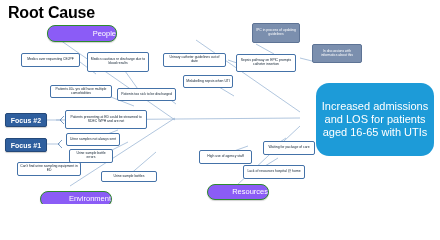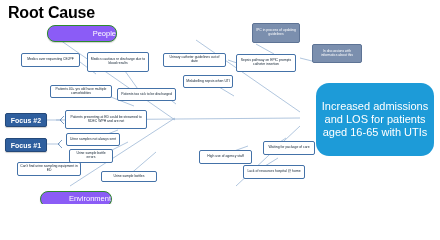--- a/index.html
+++ b/index.html
@@ -141,20 +141,23 @@
 
   <div class="cat" style="left:47px;top:25px;width:68px;height:15px;font-size:7.5px;">
     <span>People</span>
   </div>
 
 
   <div class="cat" style="left:40px;top:191px;width:70px;height:14px;font-size:7.5px;">
     <span>Environment</span>
   </div>
 
+  <div class="cat" style="left:207px;top:184px;width:60px;height:14px;font-size:7.5px;">
+    <span>Resources</span>
+  </div>
 
   <div class="focus" style="left:5px;top:113px;width:40px;height:12px;font-size:7px;">
     <span>Focus #2</span>
   </div>
   <div class="focus" style="left:5px;top:138px;width:40px;height:12px;font-size:7px;">
     <span>Focus #1</span>
   </div>
 
   <div class="note" style="left:21px;top:53px;width:59px;height:14px;font-size:3.4px;">
     <span>Medics over requesting CEJPF</span>

